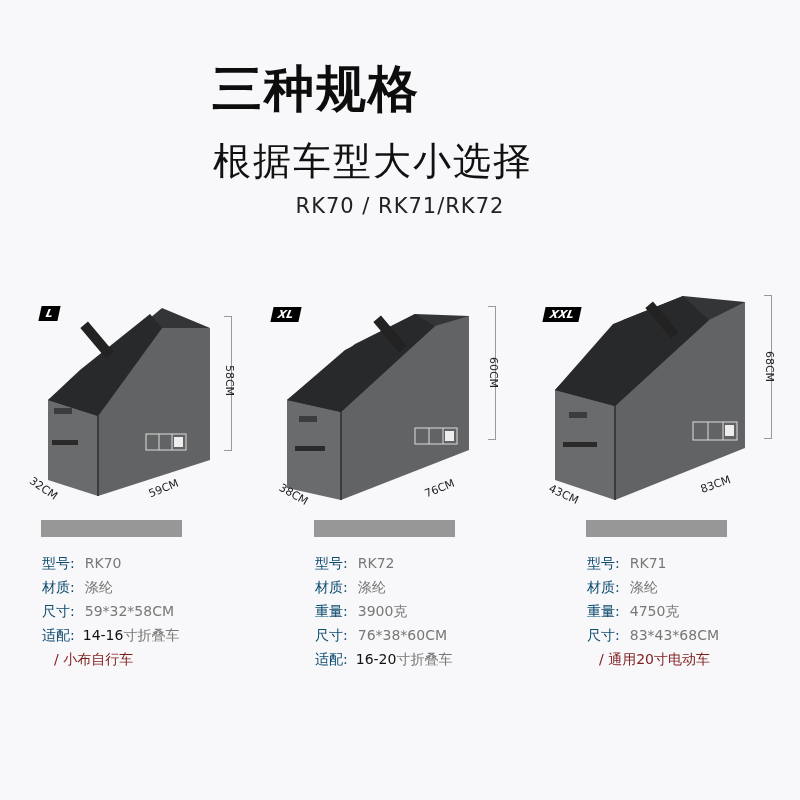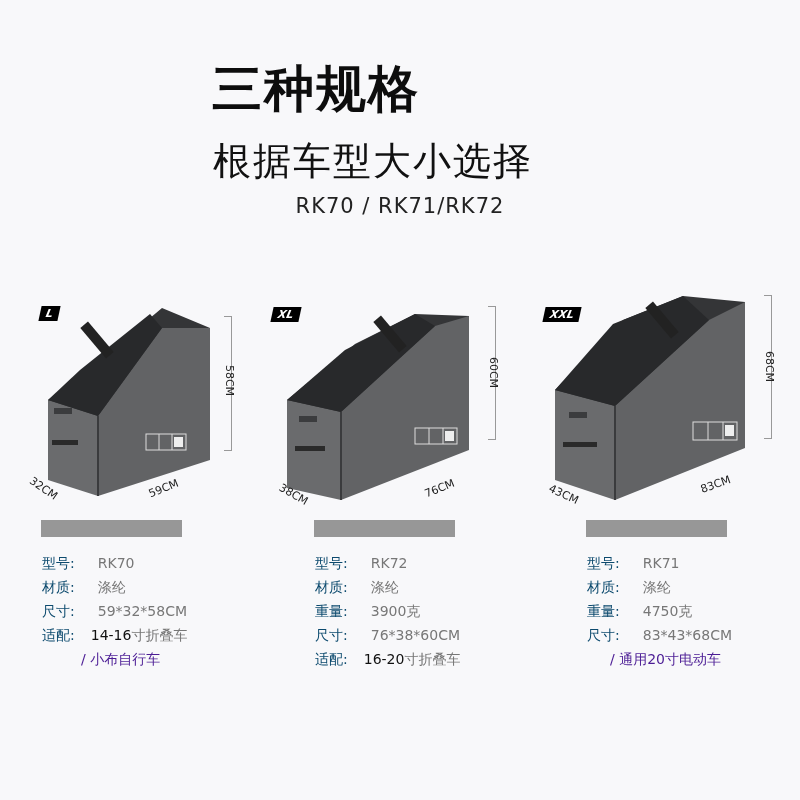--- a/index.html
+++ b/index.html
@@ -7,23 +7,23 @@
   .title{position:absolute;left:0;top:56px;width:632px;text-align:center;font-size:50px;font-weight:bold;letter-spacing:2px;color:#0d0d0d;}
   .subtitle{position:absolute;left:0;top:136px;width:746px;text-align:center;font-size:38px;letter-spacing:2px;color:#111;}
   .models{position:absolute;left:0;top:194px;width:800px;text-align:center;font-size:21px;color:#222;letter-spacing:1px;}
   .badge{position:absolute;background:#000;color:#fff;font-weight:bold;font-style:italic;font-size:11px;line-height:15px;height:15px;padding:0 6px;transform:skewX(-12deg);}
   .dim{position:absolute;font-size:11px;color:#222;white-space:nowrap;}
   .vline{position:absolute;border:1px solid #999;border-left:none;width:7px;}
   .bar{position:absolute;top:520px;width:141px;height:17px;background:#979797;}
   .spec{position:absolute;top:551px;font-size:14px;line-height:24px;}
   .spec .row{white-space:nowrap;}
   .spec .k{color:#0c4a6e;}
-  .spec .v{color:#777;margin-left:23px;}
-  .spec .vb{color:#111;margin-left:16px;}
-  .spec .note{color:#4c1d95;padding-left:12px;text-align:center;}
+  .spec .v{color:#777;margin-left:10px;}
+  .spec .vb{color:#111;margin-left:8px;}
+  .spec .note{color:#7f1d1d;padding-left:12px;}
 </style>
 </head>
 <body>
 
 <div class="title">三种规格</div>
 <div class="subtitle">根据车型大小选择</div>
 <div class="models">RK70 / RK71/RK72</div>
 
 <div>
   <div class="badge" style="left:40px;top:306px;">L</div>

